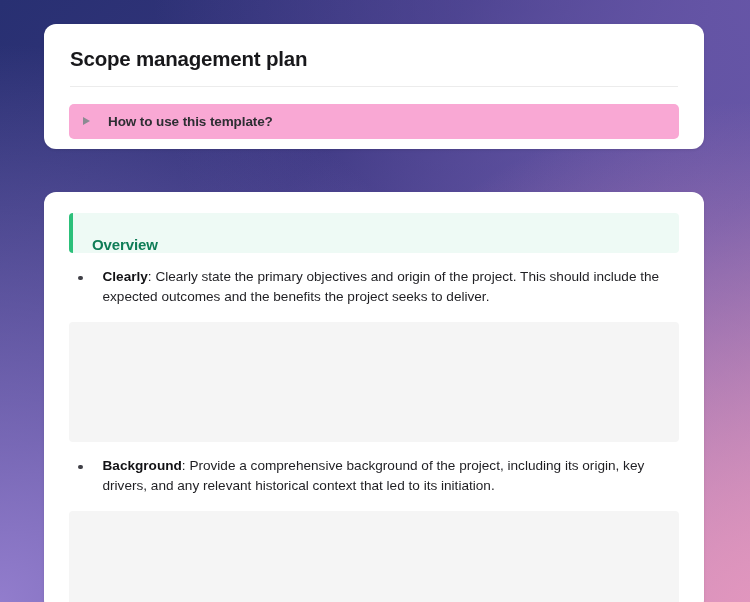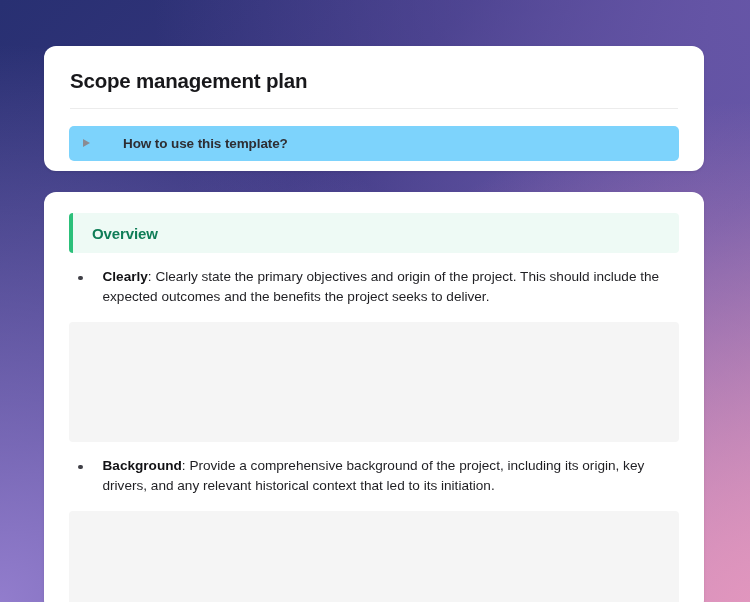--- a/index.html
+++ b/index.html
@@ -32,21 +32,21 @@
     position: absolute;
     left: 44px;
     width: 660px;
     background: #ffffff;
     border-radius: 12px;
     box-shadow: 0 1px 3px rgba(0,0,0,0.10);
   }
 
   .card-header-area {
     position: absolute;
-    top: 46px;
+    top: 24px;
     height: 125px;
     overflow: hidden;
   }
 
   .card-body-area {
     position: absolute;
     top: 192px;
     height: 420px;
     overflow: hidden;
   }
@@ -64,27 +64,26 @@
   .title-divider {
     margin: 13px 26px 0 26px;
     height: 1px;
     background: #ececec;
   }
 
   
   .collapsible {
     margin: 17px 25px 0 25px;
     height: 35px;
-    background: #7dd3fc;
+    background: #f9a8d4;
     border-radius: 5px;
     display: flex;
     align-items: center;
     padding-left: 14px;
     cursor: pointer;
-    gap: 15px;
   }
 
   .disclosure-tri {
     width: 0;
     height: 0;
     border-top: 4.5px solid transparent;
     border-bottom: 4.5px solid transparent;
     border-left: 7px solid #8b8b92;
     margin-right: 18px;
     flex: 0 0 auto;
@@ -97,21 +96,21 @@
     letter-spacing: -0.1px;
   }
 
   
   .section-header {
     margin: 21px 25px 0 25px;
     height: 40px;
     background: #eefaf5;
     border-radius: 4px;
     display: flex;
-    align-items: center;
+    align-items: flex-end;
     position: relative;
     overflow: hidden;
   }
 
   .section-accent {
     position: absolute;
     left: 0;
     top: 0;
     bottom: 0;
     width: 3.5px;

